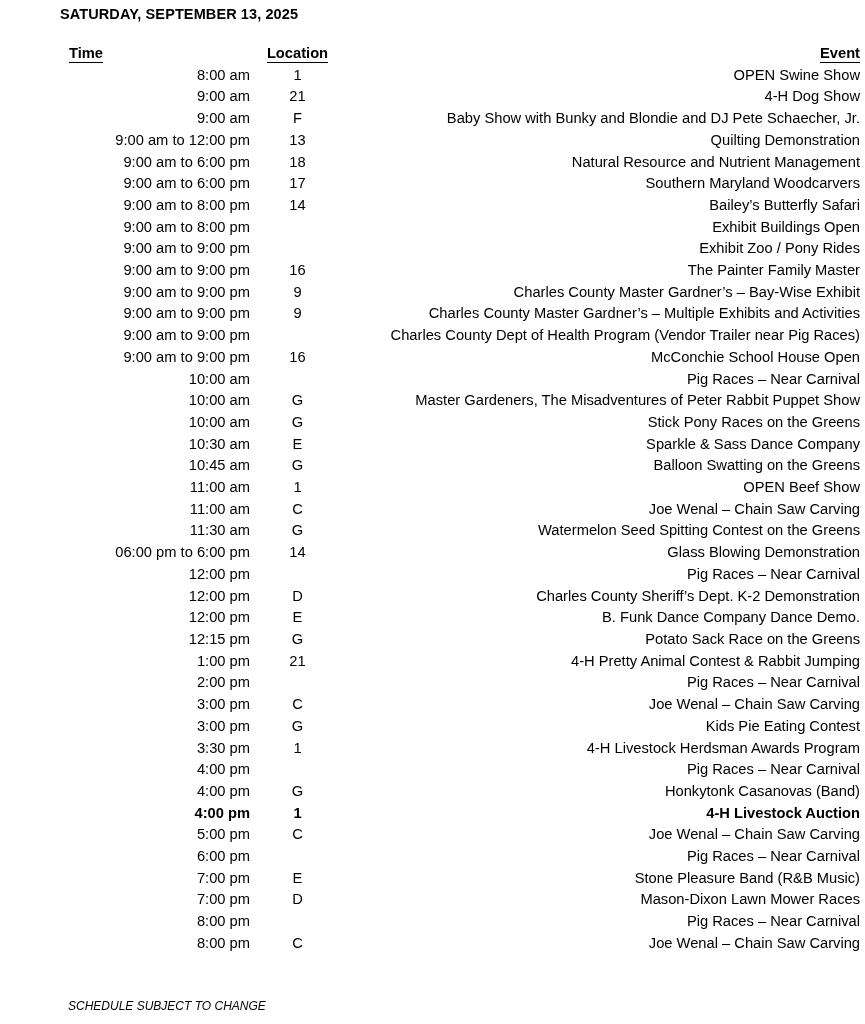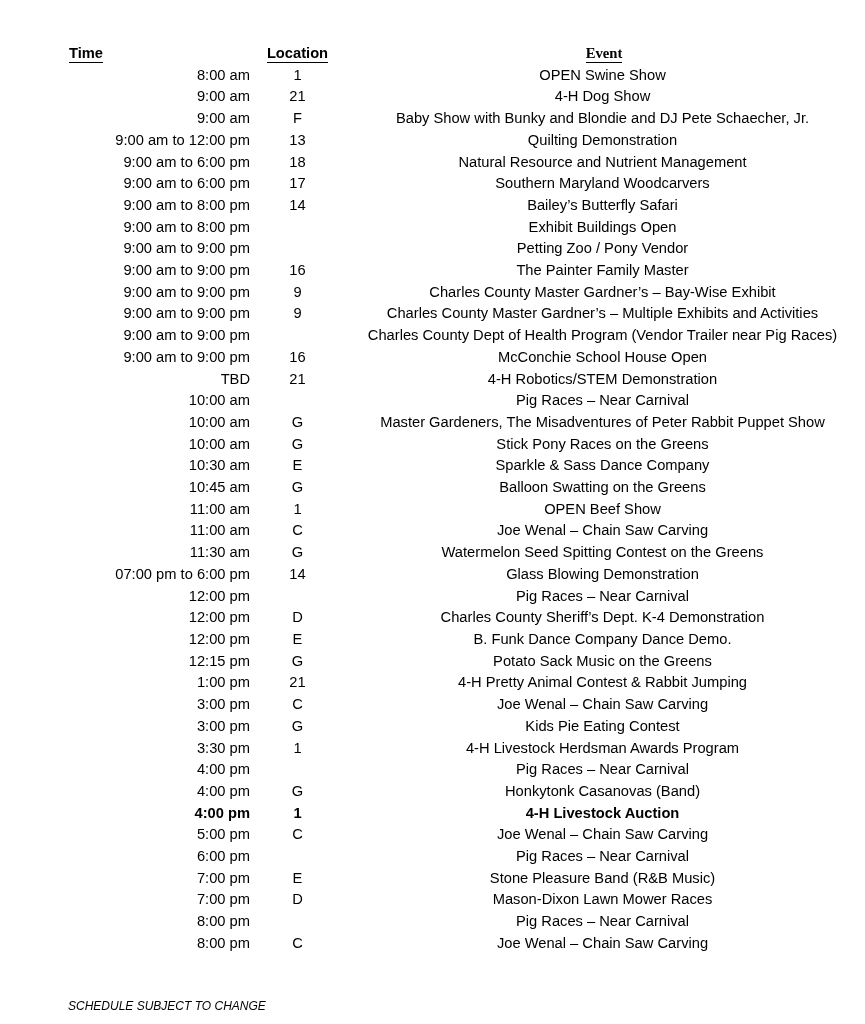--- a/index.html
+++ b/index.html
@@ -63,44 +63,45 @@
     line-height: 18px;
   }
   .col-time {
     text-align: right;
     padding-left: 9px;
   }
   .col-loc {
     text-align: center;
   }
   .col-event {
-    text-align: center;
+    text-align: right;
     padding-left: 3px;
   }
   thead .col-time  { text-align: left; padding-left: 9px; }
   thead .col-loc   { text-align: center; }
-  thead .col-event { text-align: center; padding-left: 3px; font-family: Liberation Serif, serif; }
+  thead .col-event { text-align: right; padding-left: 3px; }
 
   tr.highlight td {
     font-weight: bold;
   }
   .footnote {
     position: absolute;
     left: 68px;
     top: 999px;
     font-size: 12px;
     font-style: italic;
     white-space: nowrap;
   }
 </style>
 </head>
 <body>
 
 <div class="page">
 
+  <div class="doc-title">SATURDAY, SEPTEMBER 13, 2025</div>
 
   <table class="schedule">
     <colgroup>
       <col class="c-time">
       <col class="c-loc">
       <col class="c-event">
     </colgroup>
     <thead>
       <tr>
         <th class="col-time"><span class="hdr">Time</span></th>
@@ -145,21 +146,21 @@
           <td class="col-event">Bailey’s Butterfly Safari</td>
         </tr>
         <tr>
           <td class="col-time">9:00 am to 8:00 pm</td>
           <td class="col-loc"></td>
           <td class="col-event">Exhibit Buildings Open</td>
         </tr>
         <tr>
           <td class="col-time">9:00 am to 9:00 pm</td>
           <td class="col-loc"></td>
-          <td class="col-event">Petting Zoo / Pony Vendor</td>
+          <td class="col-event">Exhibit Zoo / Pony Rides</td>
         </tr>
         <tr>
           <td class="col-time">9:00 am to 9:00 pm</td>
           <td class="col-loc">16</td>
           <td class="col-event">The Painter Family Master</td>
         </tr>
         <tr>
           <td class="col-time">9:00 am to 9:00 pm</td>
           <td class="col-loc">9</td>
           <td class="col-event">Charles County Master Gardner’s – Bay-Wise Exhibit</td>
@@ -171,25 +172,20 @@
         </tr>
         <tr>
           <td class="col-time">9:00 am to 9:00 pm</td>
           <td class="col-loc"></td>
           <td class="col-event">Charles County Dept of Health Program (Vendor Trailer near Pig Races)</td>
         </tr>
         <tr>
           <td class="col-time">9:00 am to 9:00 pm</td>
           <td class="col-loc">16</td>
           <td class="col-event">McConchie School House Open</td>
-        </tr>
-        <tr>
-          <td class="col-time">TBD</td>
-          <td class="col-loc">21</td>
-          <td class="col-event">4-H Robotics/STEM Demonstration</td>
         </tr>
         <tr>
           <td class="col-time">10:00 am</td>
           <td class="col-loc"></td>
           <td class="col-event">Pig Races – Near Carnival</td>
         </tr>
         <tr>
           <td class="col-time">10:00 am</td>
           <td class="col-loc">G</td>
           <td class="col-event">Master Gardeners, The Misadventures of Peter Rabbit Puppet Show</td>
@@ -218,48 +214,53 @@
           <td class="col-time">11:00 am</td>
           <td class="col-loc">C</td>
           <td class="col-event">Joe Wenal – Chain Saw Carving</td>
         </tr>
         <tr>
           <td class="col-time">11:30 am</td>
           <td class="col-loc">G</td>
           <td class="col-event">Watermelon Seed Spitting Contest on the Greens</td>
         </tr>
         <tr>
-          <td class="col-time">07:00 pm to 6:00 pm</td>
+          <td class="col-time">06:00 pm to 6:00 pm</td>
           <td class="col-loc">14</td>
           <td class="col-event">Glass Blowing Demonstration</td>
         </tr>
         <tr>
           <td class="col-time">12:00 pm</td>
           <td class="col-loc"></td>
           <td class="col-event">Pig Races – Near Carnival</td>
         </tr>
         <tr>
           <td class="col-time">12:00 pm</td>
           <td class="col-loc">D</td>
-          <td class="col-event">Charles County Sheriff’s Dept. K-4 Demonstration</td>
+          <td class="col-event">Charles County Sheriff’s Dept. K-2 Demonstration</td>
         </tr>
         <tr>
           <td class="col-time">12:00 pm</td>
           <td class="col-loc">E</td>
           <td class="col-event">B. Funk Dance Company Dance Demo.</td>
         </tr>
         <tr>
           <td class="col-time">12:15 pm</td>
           <td class="col-loc">G</td>
-          <td class="col-event">Potato Sack Music on the Greens</td>
+          <td class="col-event">Potato Sack Race on the Greens</td>
         </tr>
         <tr>
           <td class="col-time">1:00 pm</td>
           <td class="col-loc">21</td>
           <td class="col-event">4-H Pretty Animal Contest &amp; Rabbit Jumping</td>
+        </tr>
+        <tr>
+          <td class="col-time">2:00 pm</td>
+          <td class="col-loc"></td>
+          <td class="col-event">Pig Races – Near Carnival</td>
         </tr>
         <tr>
           <td class="col-time">3:00 pm</td>
           <td class="col-loc">C</td>
           <td class="col-event">Joe Wenal – Chain Saw Carving</td>
         </tr>
         <tr>
           <td class="col-time">3:00 pm</td>
           <td class="col-loc">G</td>
           <td class="col-event">Kids Pie Eating Contest</td>

